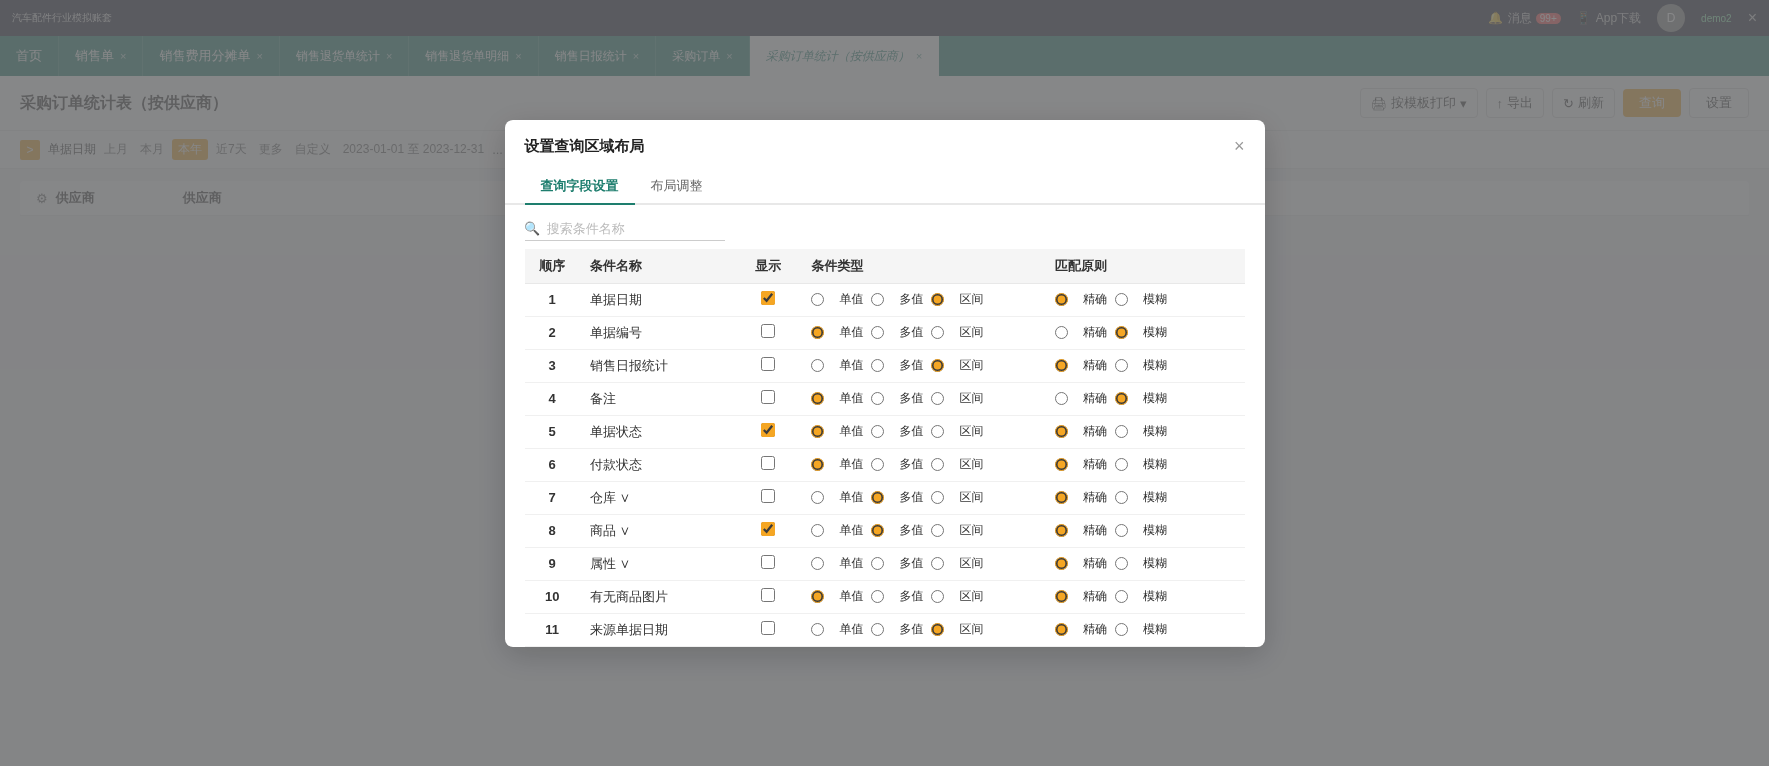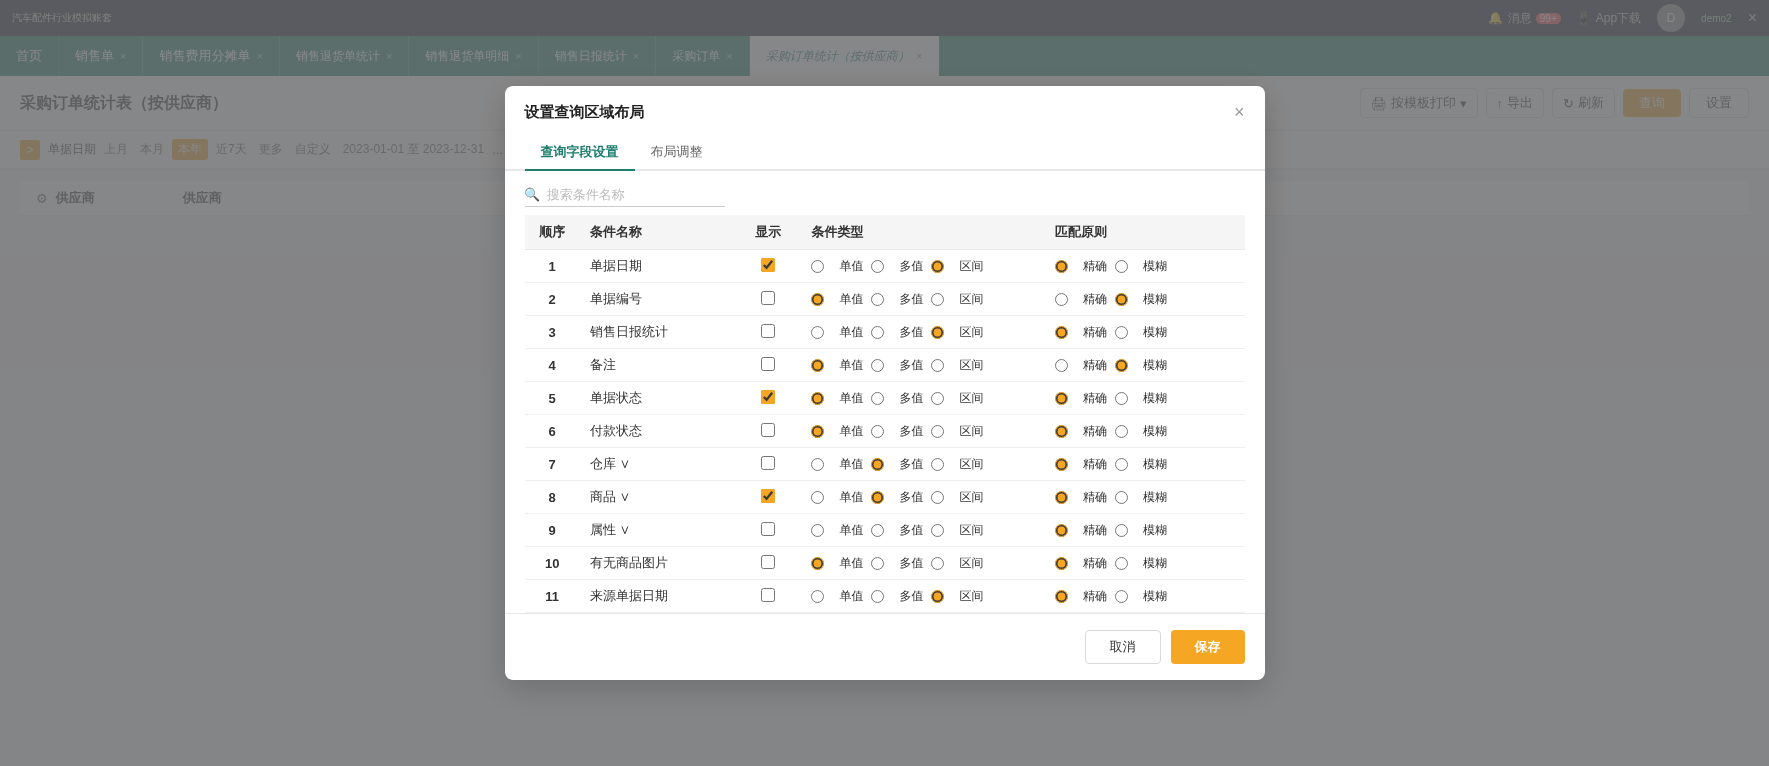--- a/index.html
+++ b/index.html
@@ -721,18 +721,14 @@
                     <input type="radio" name="match_10" style="">
                     <span>模糊</span>
                   </label>
                 </div>
               </td>
             </tr>
           </tbody>
       </table>
     </div>
 
-    <div class="modal-footer">
-      <button class="btn-cancel">取消</button>
-      <button class="btn-save">保存</button>
-    </div>
   </div>
 </div>
 
 </body></html>

